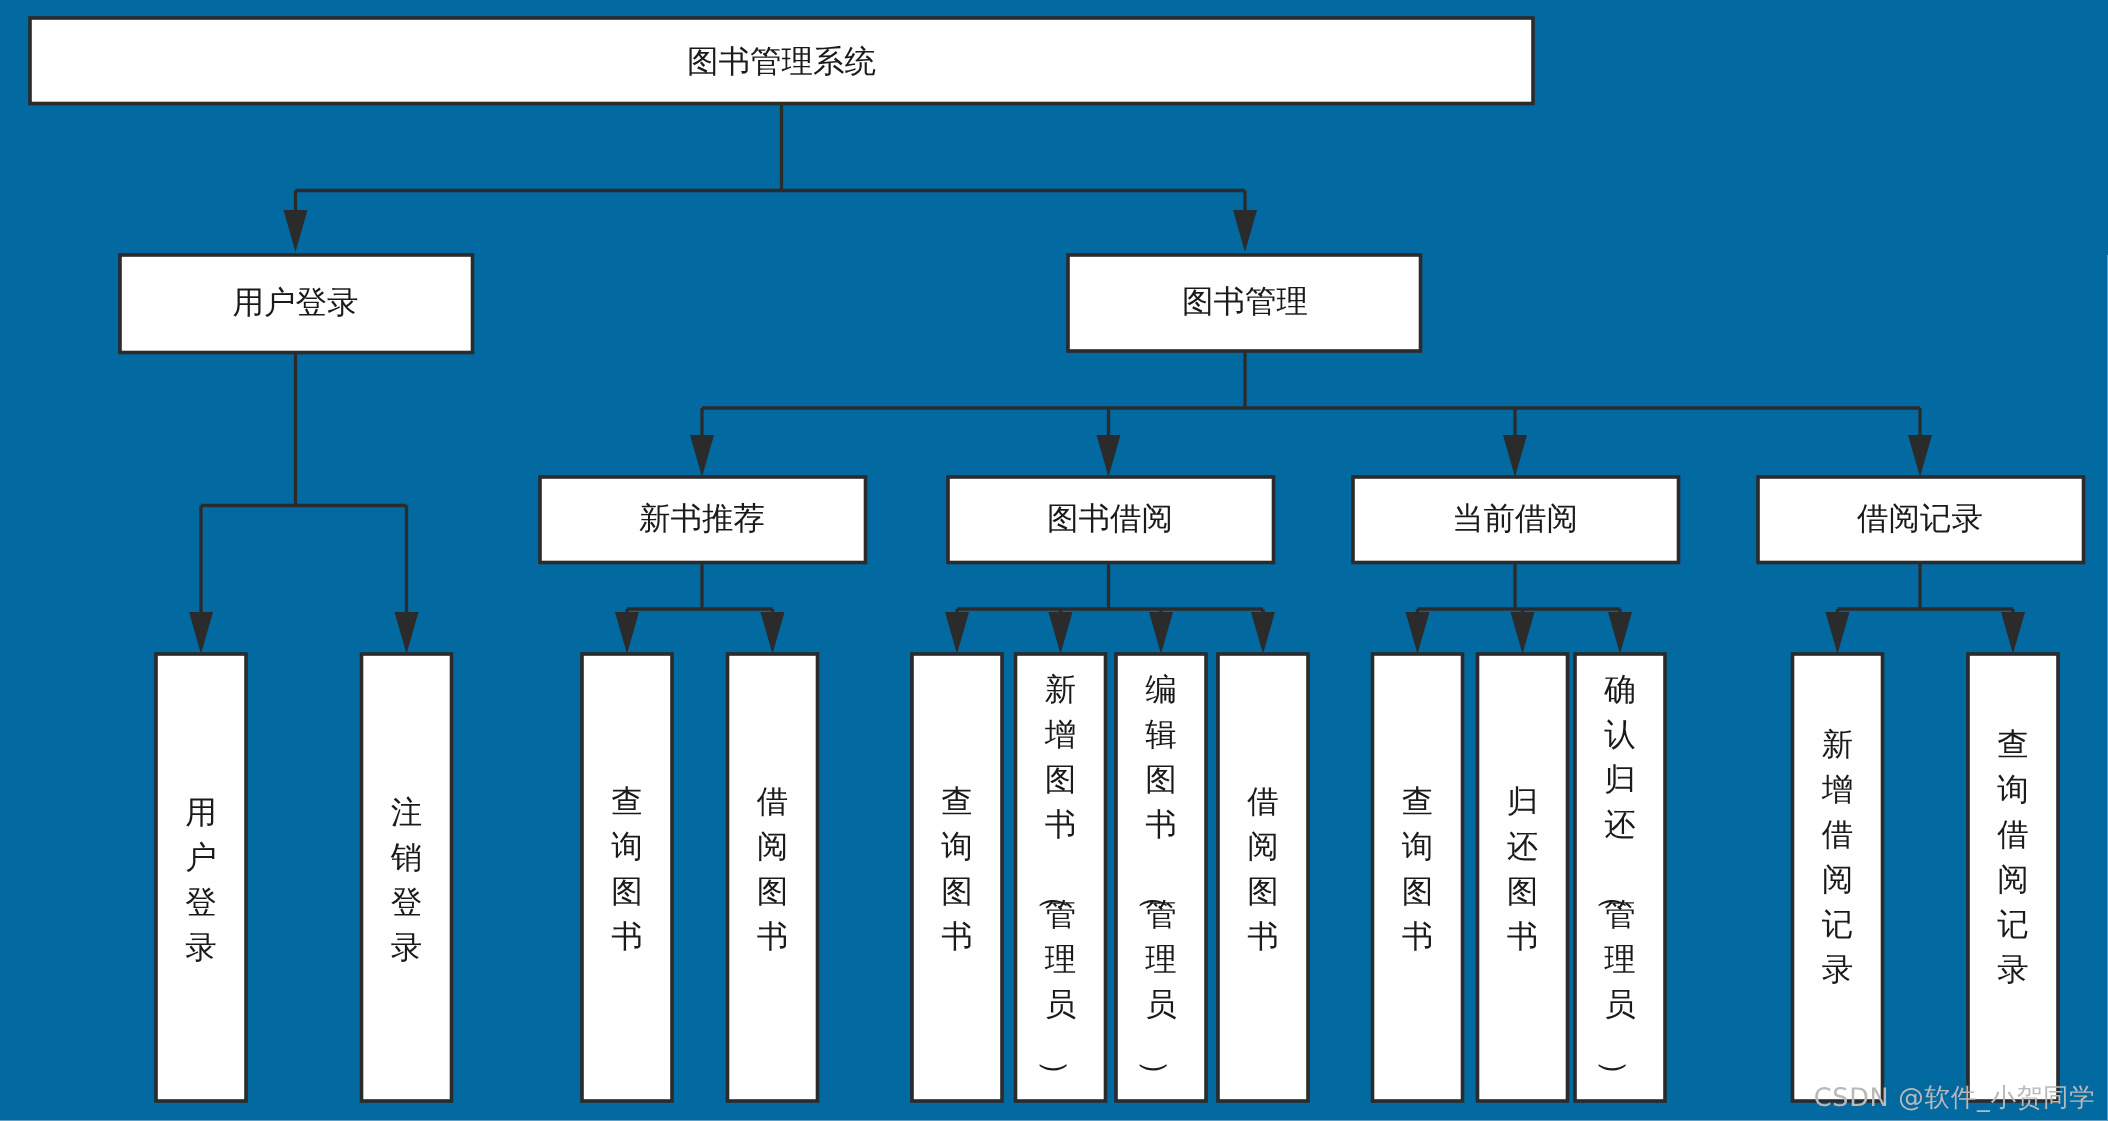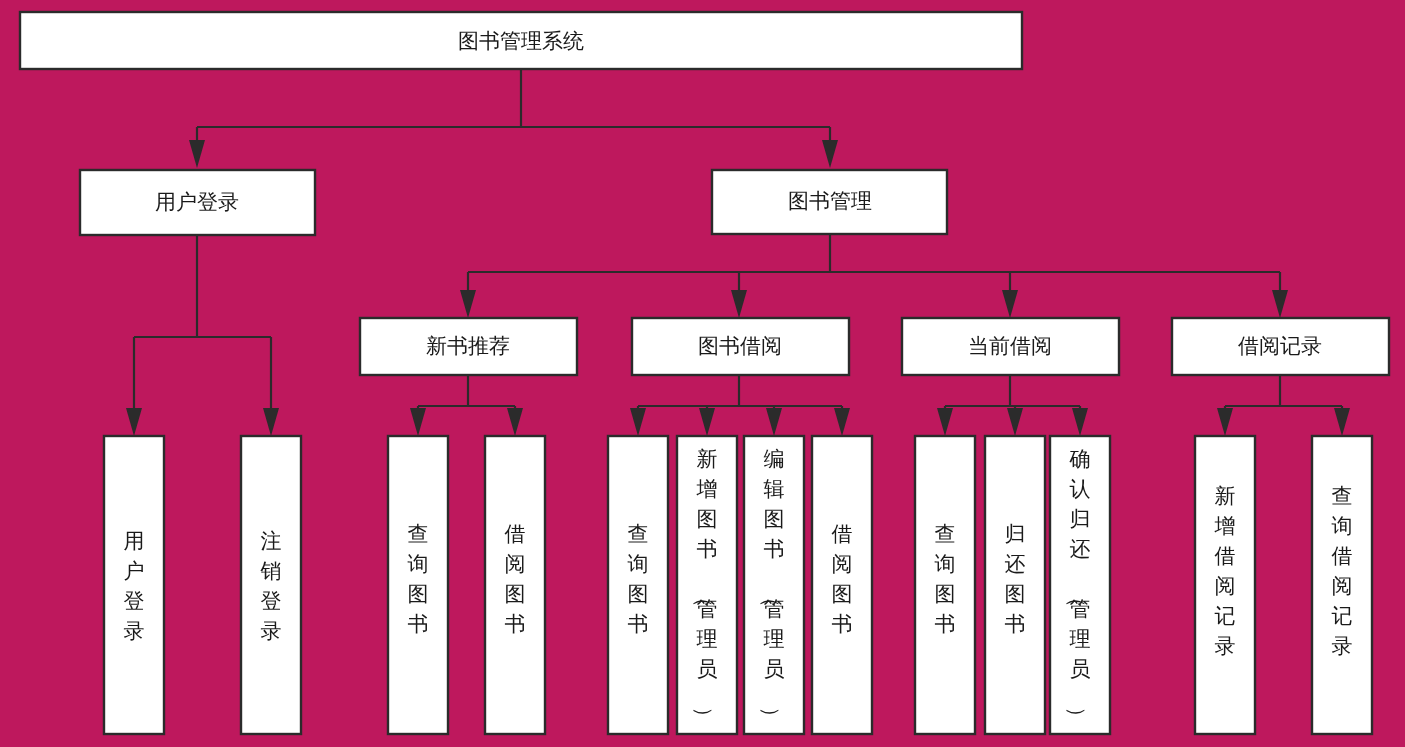--- a/index.html
+++ b/index.html
@@ -11,21 +11,21 @@
   body {
     width: 1405px;
     height: 747px;
     overflow: hidden;
     font-family: "DejaVu Sans", "Liberation Sans", sans-serif;
   }
   #diagram-root {
     position: relative;
     width: 1405px;
     height: 747px;
-    background: #be185d;
+    background: #0369a1;
   }
   svg.flowchart {
     position: absolute;
     left: 0;
     top: 0;
     width: 1405px;
     height: 747px;
     display: block;
   }
   .node-rect {
@@ -250,14 +250,15 @@
       </g>
 
       <g>
         <rect class="node-rect" x="1312" y="436" width="60" height="298"></rect>
         <text class="node-label-v vtext" x="1342" y="503.4"><tspan x="1342" dy="0">查</tspan><tspan x="1342" dy="30">询</tspan><tspan x="1342" dy="30">借</tspan><tspan x="1342" dy="30">阅</tspan><tspan x="1342" dy="30">记</tspan><tspan x="1342" dy="30">录</tspan></text>
       </g>
 
     </g>
   </svg>
 
+  <div class="watermark-text">CSDN @软件_小贺同学</div>
 
 </div>
 
 </body></html>

